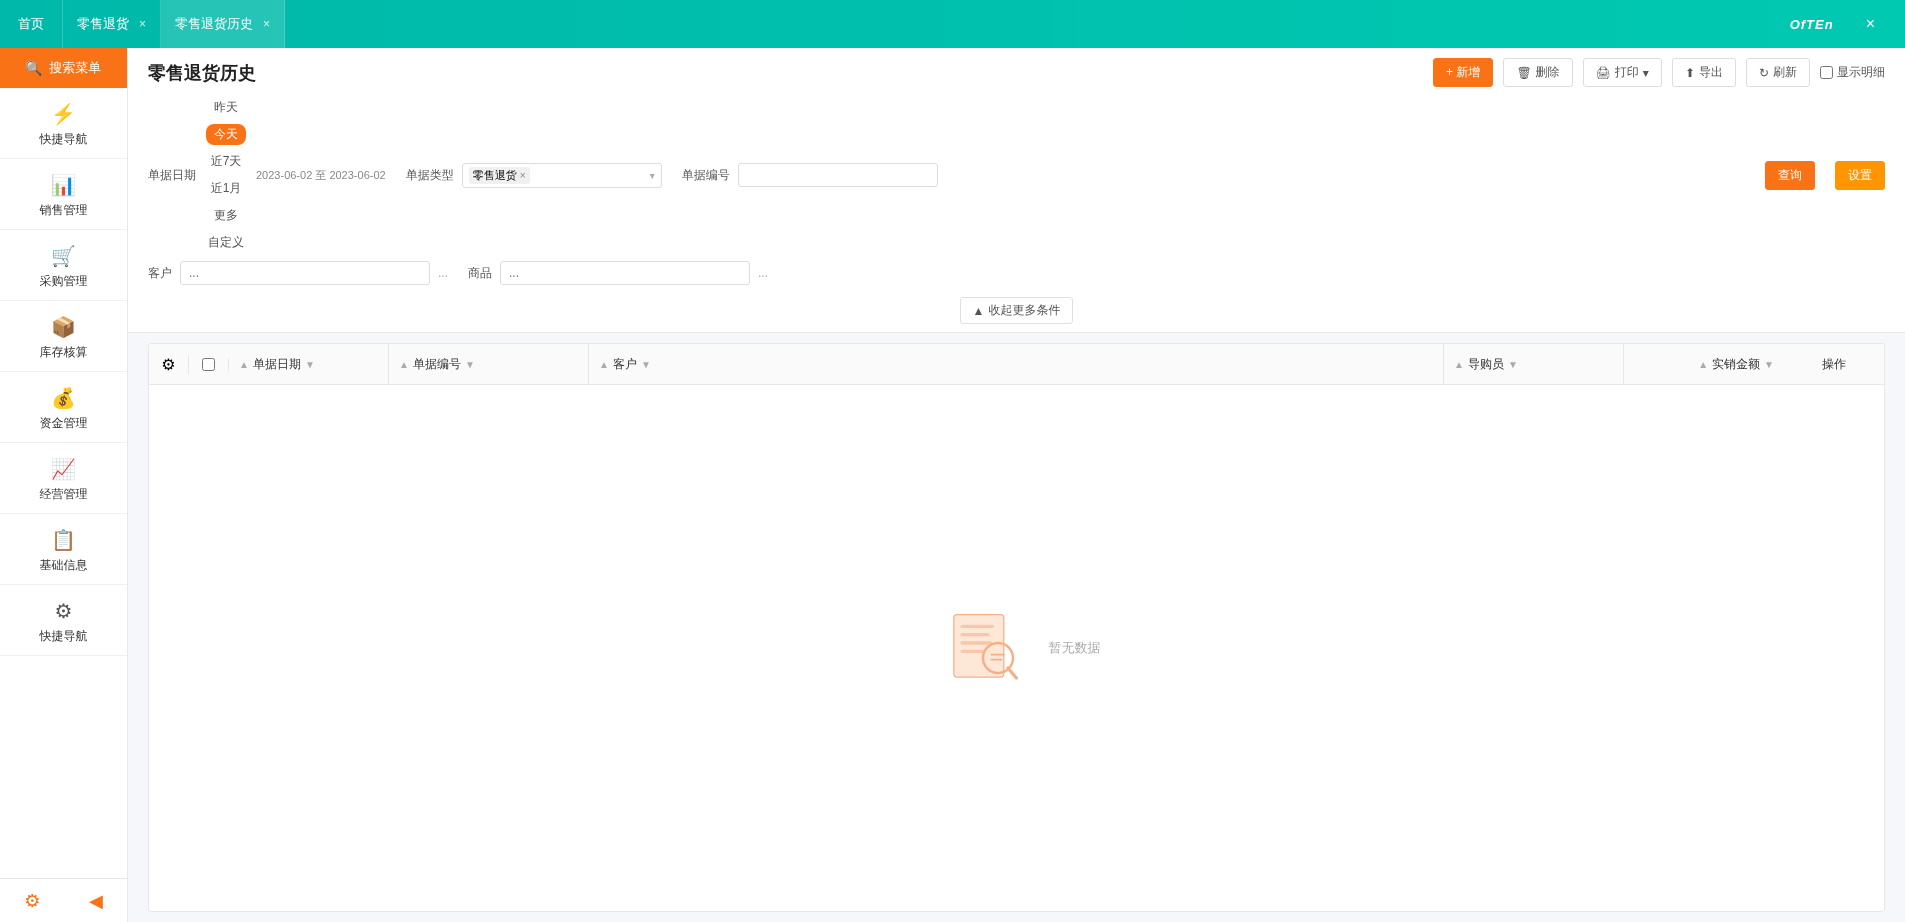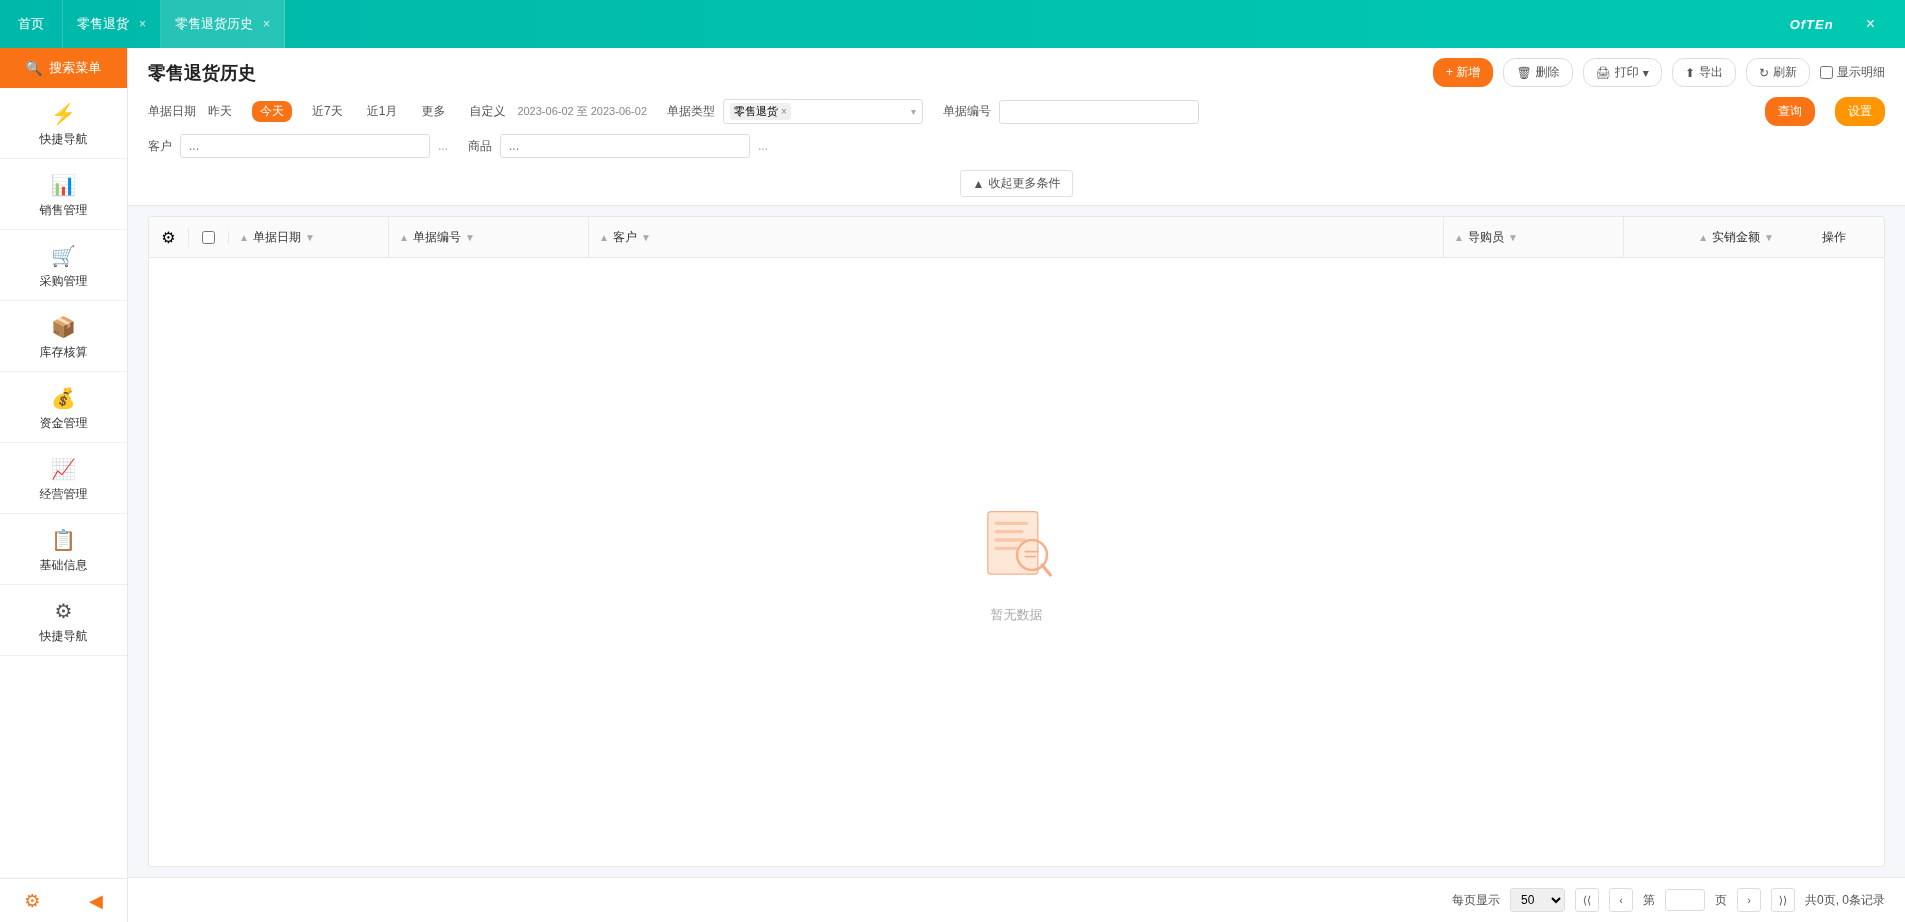--- a/index.html
+++ b/index.html
@@ -163,21 +163,21 @@
       display: flex;
       align-items: center;
       gap: 10px;
     }
     .action-btn {
       display: flex;
       align-items: center;
       gap: 4px;
       padding: 5px 12px;
       border: 1px solid #ddd;
-      border-radius: 12px;
+      border-radius: 3px;
       background: #fff;
       font-size: 12px;
       color: #555;
       cursor: pointer;
     }
     .action-btn.primary {
       background: #f97316;
       border-color: #f97316;
       color: #fff;
     }
@@ -213,22 +213,23 @@
       align-items: center;
       gap: 8px;
     }
     .filter-label {
       font-size: 12px;
       color: #555;
       white-space: nowrap;
     }
     .date-shortcuts {
       display: flex;
-      align-items: flex-end;
-      gap: 16px;
+      align-items: center;
+      gap: 6px;
+      flex-direction: column;
     }
     .date-btn {
       font-size: 12px;
       color: #555;
       cursor: pointer;
       padding: 2px 4px;
       border-radius: 2px;
     }
     .date-btn.active {
       background: #f97316;
@@ -354,21 +355,21 @@
     .th-cell.customer { flex: 1; }
     .th-cell.guide { width: 180px; flex-shrink: 0; }
     .th-cell.amount { width: 160px; flex-shrink: 0; justify-content: flex-end; border-right: none; }
     .th-cell.operation { width: 100px; flex-shrink: 0; justify-content: center; border-right: none; }
     .sort-icon { font-size: 10px; color: #aaa; }
 
     
     .empty-state {
       flex: 1;
       display: flex;
-      flex-direction: column;
+      flex-direction: row;
       align-items: center;
       justify-content: center;
       gap: 16px;
     }
     .empty-icon {
       width: 100px;
       height: 90px;
     }
     .empty-text {
       font-size: 13px;
@@ -630,31 +631,15 @@
             <line x1="90" y1="74" x2="100" y2="86" stroke="#f5b08a" stroke-width="4" stroke-linecap="round"></line>
 
             <line x1="70" y1="58" x2="85" y2="58" stroke="#f5b08a" stroke-width="2" stroke-linecap="round"></line>
             <line x1="70" y1="64" x2="82" y2="64" stroke="#f5b08a" stroke-width="2" stroke-linecap="round"></line>
           </svg>
           <span class="empty-text">暂无数据</span>
         </div>
       </div>
     </div>
 
-    <div class="pagination">
-      <span>每页显示</span>
-      <select class="page-size-select">
-        <option>50</option>
-        <option>100</option>
-        <option>200</option>
-      </select>
-      <button class="page-nav-btn">⟨⟨</button>
-      <button class="page-nav-btn">‹</button>
-      <span>第</span>
-      <input class="page-input" style="">
-      <span>页</span>
-      <button class="page-nav-btn">›</button>
-      <button class="page-nav-btn">⟩⟩</button>
-      <span>共0页, 0条记录</span>
-    </div>
 
   </div>
 </div>
 
 </body></html>

